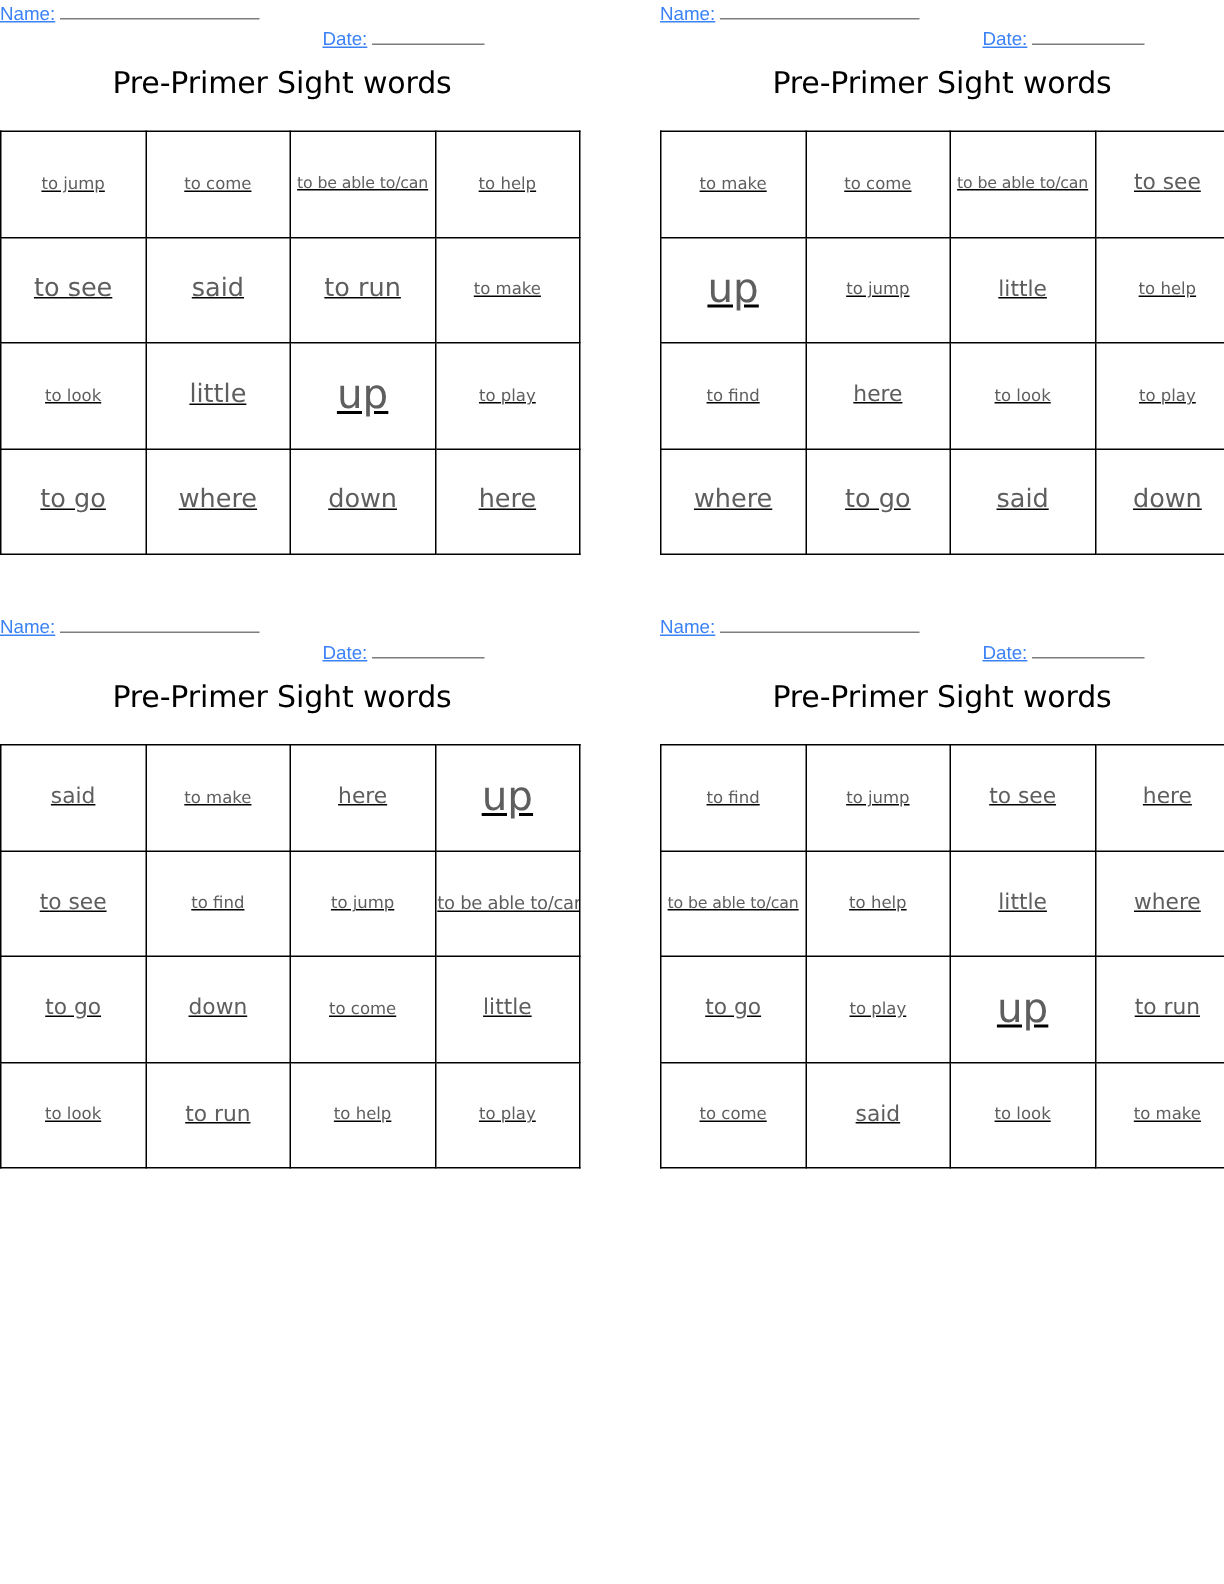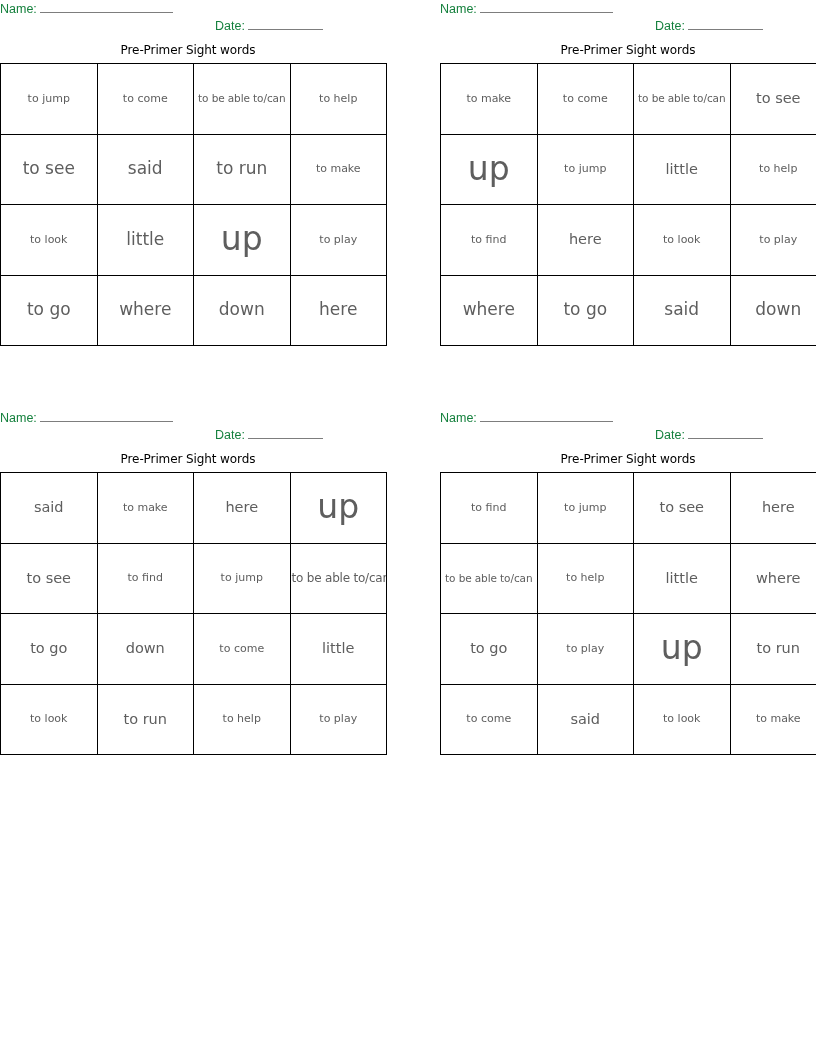--- a/index.html
+++ b/index.html
@@ -44,66 +44,68 @@
     white-space: nowrap;
   }
   .meta-date {
     position: absolute;
     left: 215px;
     top: 2px;
     white-space: nowrap;
     margin-top: 17px;
   }
   .meta-label {
-    color: #15803d;
+    color: #3b82f6;
+    text-decoration: underline;
   }
   .blank-line {
     display: inline-block;
     border-bottom: 1px solid #7d7d7d;
     vertical-align: baseline;
     margin-left: 3px;
   }
   .blank-name { width: 133px; }
   .blank-date { width: 75px; }
 
   .card-title {
     width: 376px;
     text-align: center;
-    font-size: 12px;
+    font-size: 20px;
     color: #000000;
     font-family: "DejaVu Sans", sans-serif;
     margin-top: 21px;
     margin-bottom: 0;
     letter-spacing: -0.1px;
     white-space: nowrap;
   }
 
   .bingo-grid {
-    margin-top: 6px;
+    margin-top: 20px;
     width: 375px;
     border-collapse: collapse;
     table-layout: fixed;
+    text-decoration: underline;
   }
   .bingo-grid td {
     border: 1px solid #000000;
     width: 93.5px;
     height: 69.5px;
     text-align: center;
     vertical-align: middle;
     padding: 0 1px;
     color: #5e5e5e;
     font-family: "DejaVu Sans", sans-serif;
     line-height: 1.05;
     overflow: hidden;
     white-space: nowrap;
   }
   .fs-s  { font-size: 11px; }
   .fs-m  { font-size: 14.5px; }
   .fs-l  { font-size: 17px; }
-  .fs-xxl{ font-size: 33px; }
+  .fs-xxl{ font-size: 27px; }
   .fit   { font-size: 10.5px; letter-spacing: -0.1px; }
   .fit-m { font-size: 12px; letter-spacing: -0.2px; }
 </style>
 </head>
 <body>
 
 <div class="page">
   <div class="card card-c0 card-r0">
       <div class="meta-row">
         <div class="meta-name"><span class="meta-label">Name:</span><span class="blank-line blank-name"></span></div>

